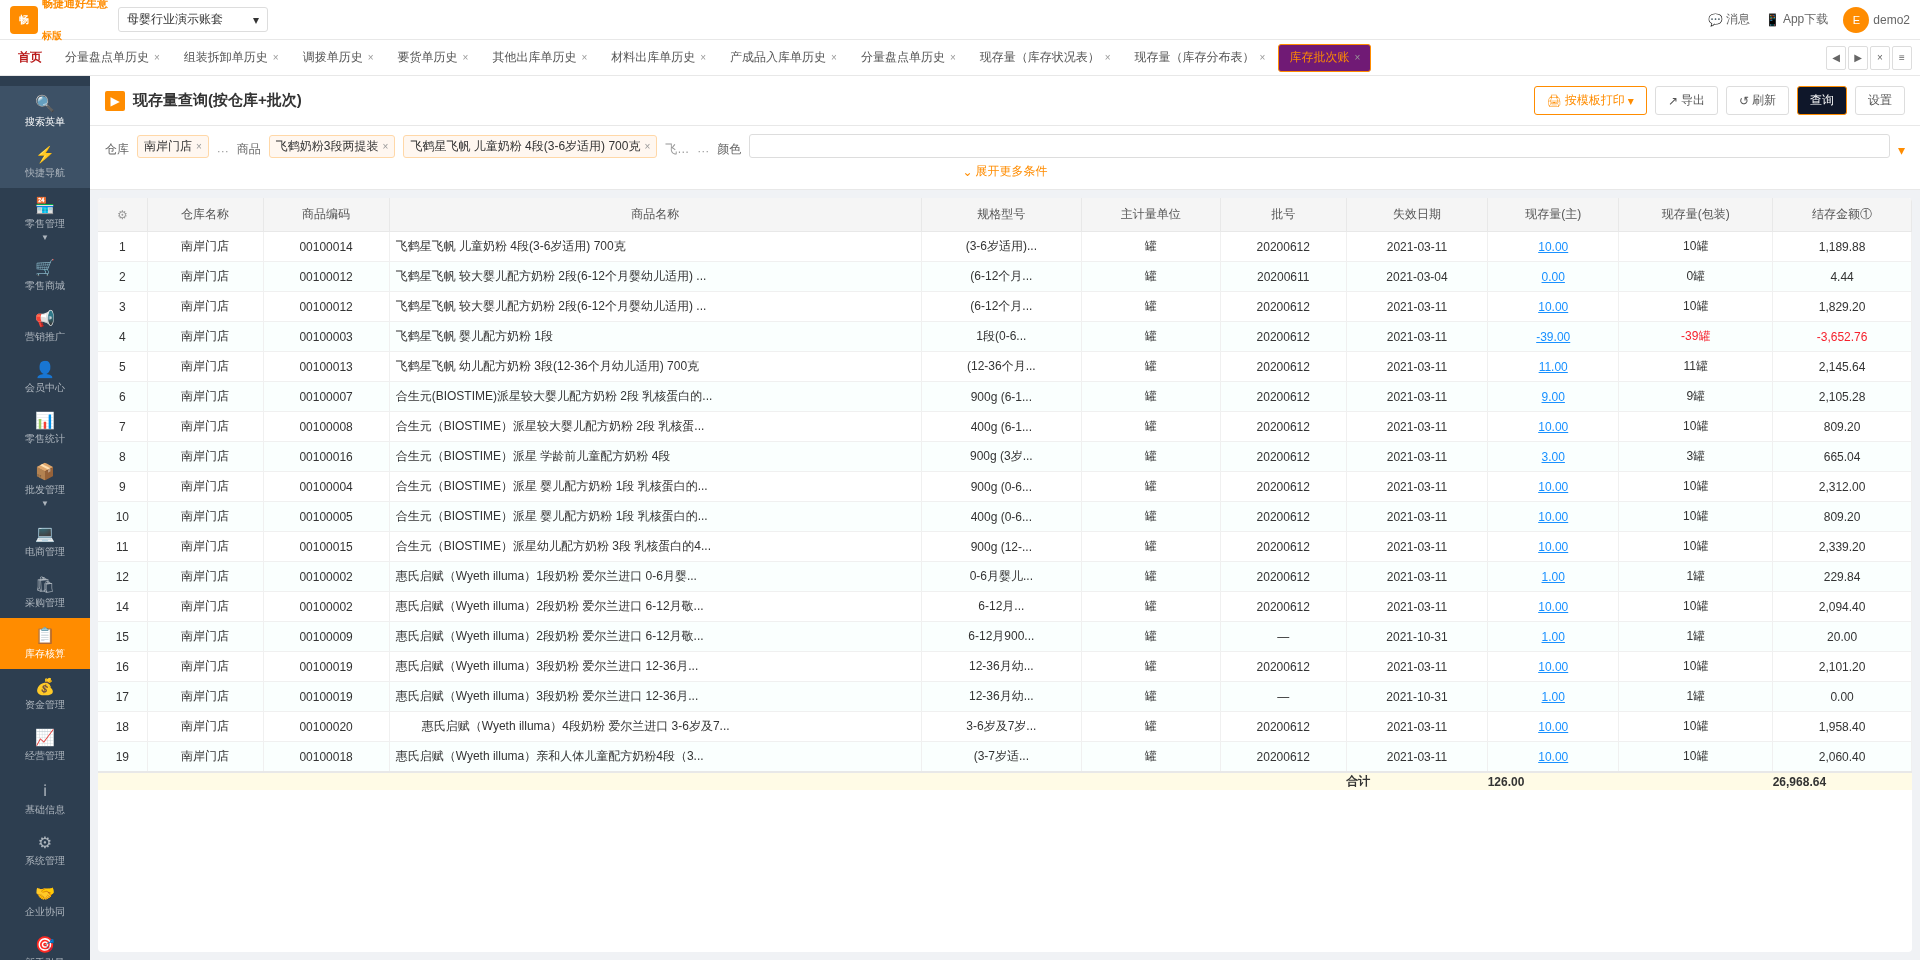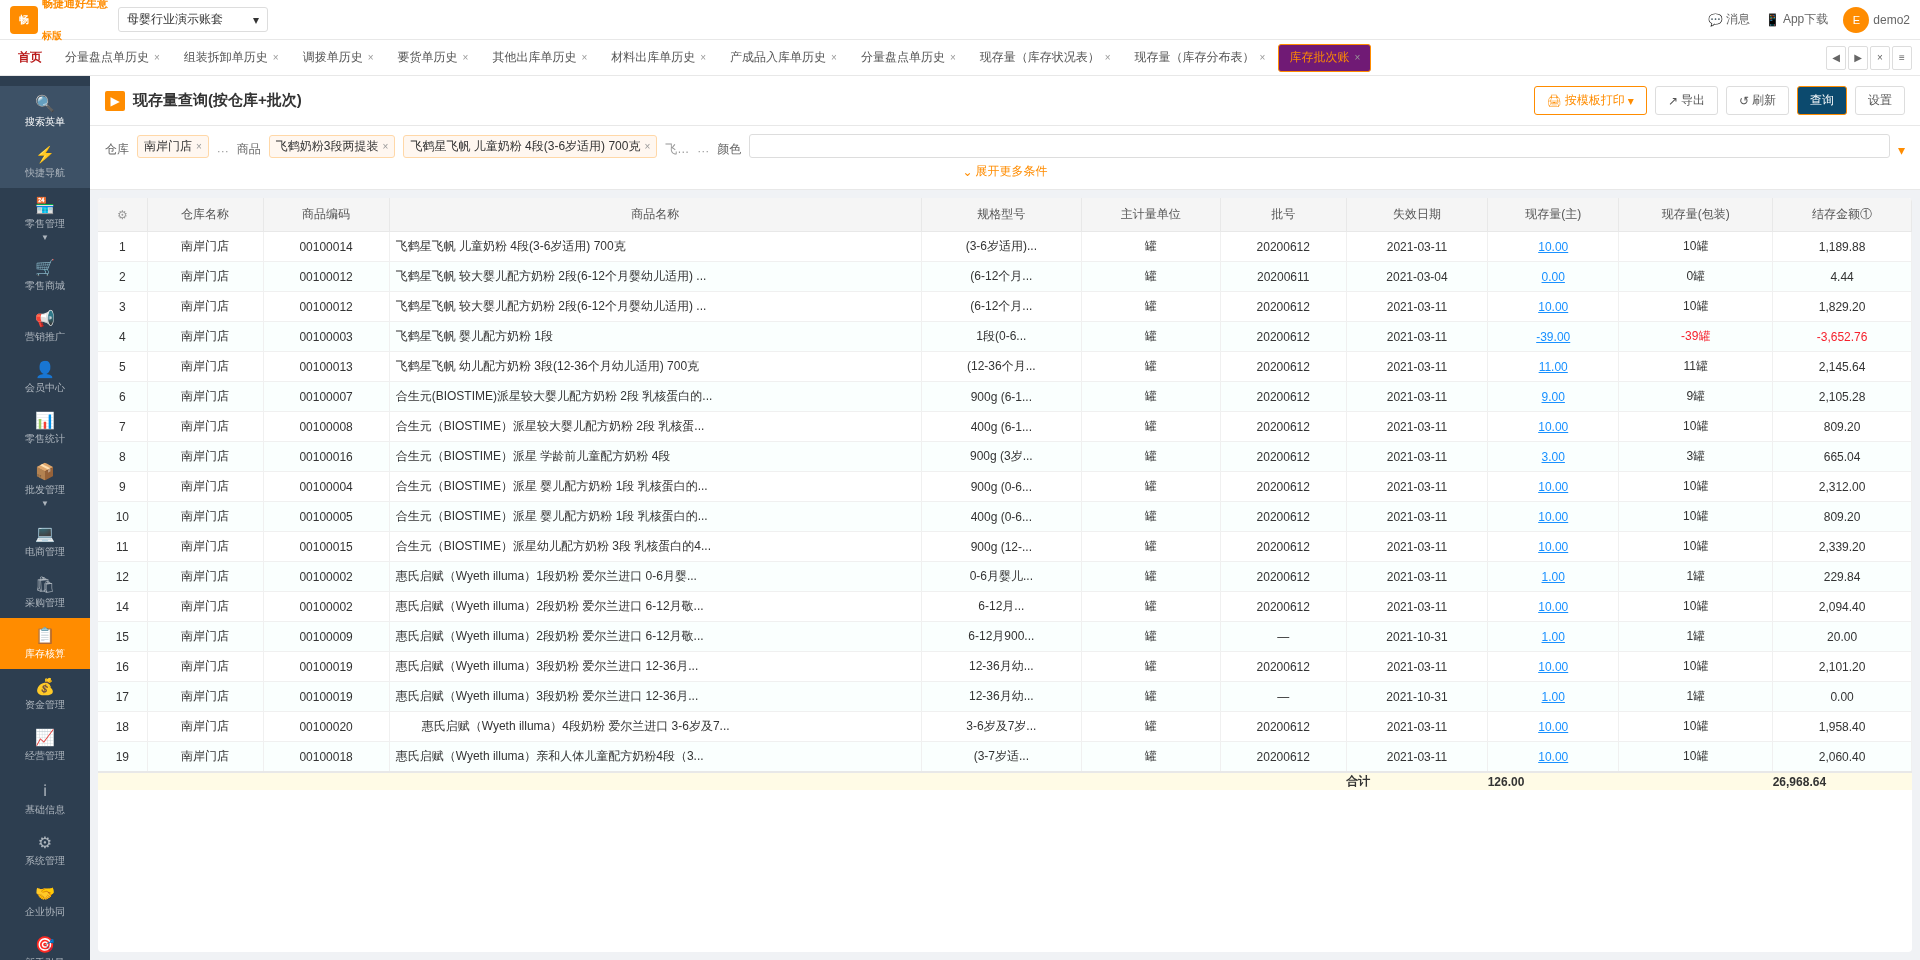--- a/index.html
+++ b/index.html
@@ -41,21 +41,21 @@
     .sidebar-label-main { font-size: 10px; text-align: center; }
 
     
     .content { flex: 1; display: flex; flex-direction: column; overflow: hidden; background: #f0f2f5; }
 
     
     .page-header { background: #fff; padding: 10px 15px; border-bottom: 1px solid #e8e8e8; display: flex; align-items: center; justify-content: space-between; }
     .page-title { font-size: 15px; font-weight: bold; color: #333; }
     .page-actions { display: flex; align-items: center; gap: 8px; }
     .btn { padding: 5px 12px; border-radius: 3px; cursor: pointer; font-size: 12px; border: 1px solid #ddd; background: #fff; color: #555; display: flex; align-items: center; gap: 3px; }
-    .btn-primary { background: #0c4a6e; color: #fff; border-color: #ff8c00; }
+    .btn-primary { background: #0f172a; color: #fff; border-color: #ff8c00; }
     .btn-outline { border-color: #ff8c00; color: #ff8c00; background: #fff; }
     .filter-label { color: #666; font-size: 12px; white-space: nowrap; }
     .filter-tag { display: inline-flex; align-items: center; background: #fff7f0; border: 1px solid #ffd8a8; border-radius: 3px; padding: 2px 6px; gap: 4px; font-size: 12px; color: #333; }
     .filter-tag .close { cursor: pointer; color: #999; font-size: 10px; }
     .filter-dots { color: #999; cursor: pointer; }
     .filter-expand { display: flex; align-items: center; gap: 3px; color: #ff8c00; cursor: pointer; font-size: 12px; margin: 0 auto; }
 
     
     .table-container { flex: 1; overflow: auto; background: #fff; margin: 8px; border-radius: 4px; }
     table { width: 100%; border-collapse: collapse; font-size: 12px; }

